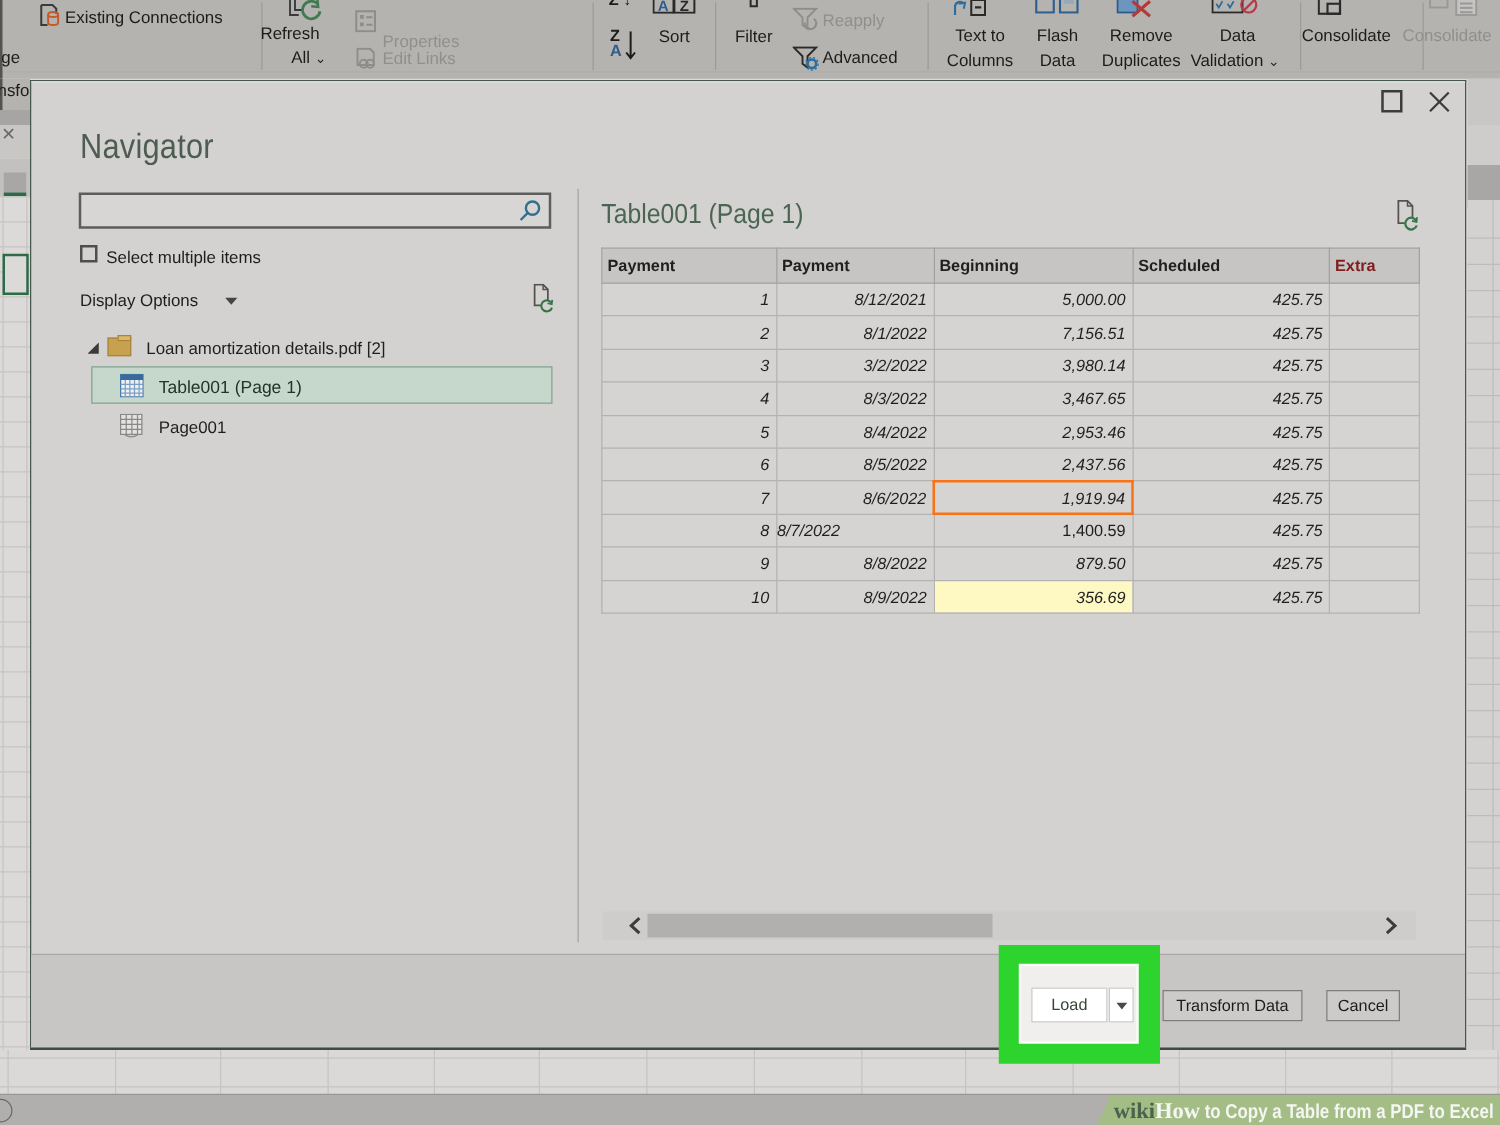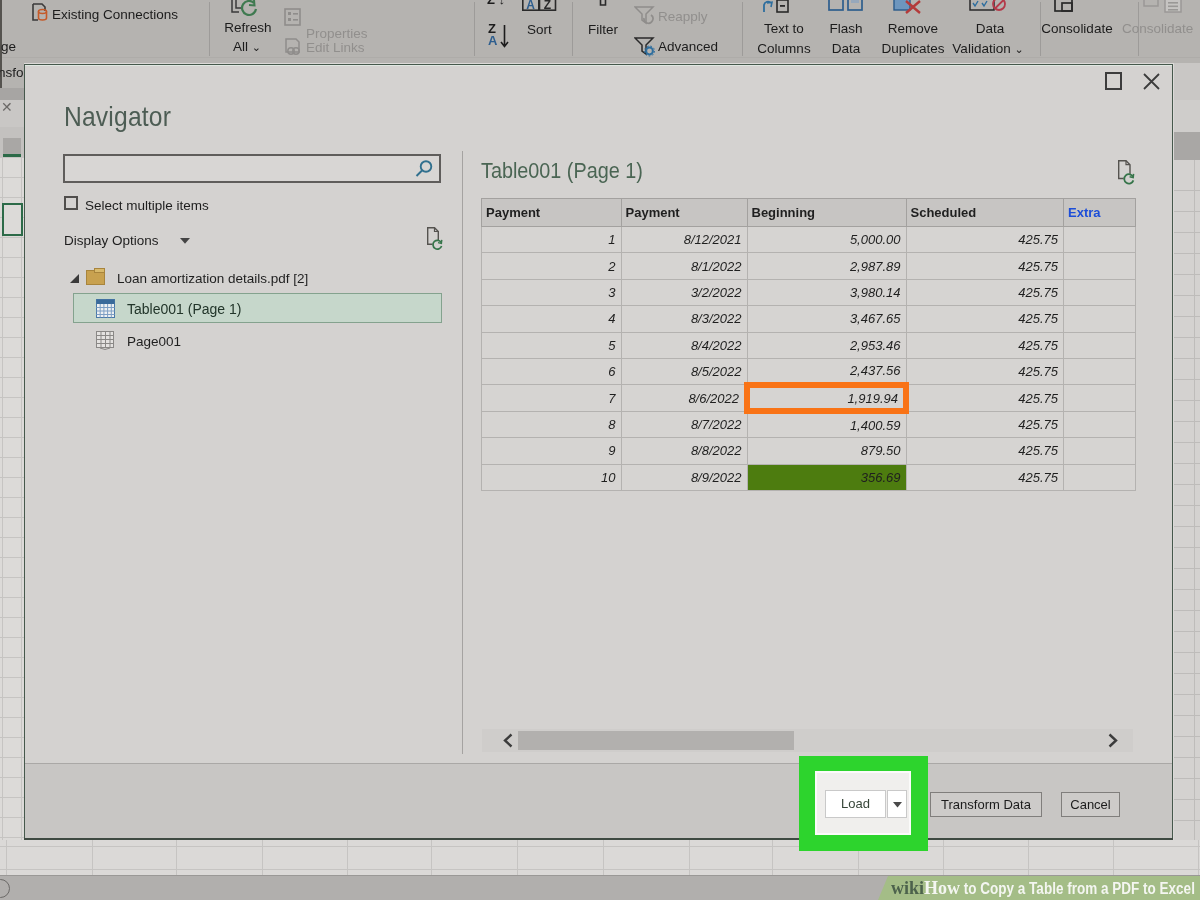--- a/index.html
+++ b/index.html
@@ -31,21 +31,21 @@
     <ellipse cx="12.5" cy="8.5" rx="4" ry="2" fill="none" stroke="#c55a28" stroke-width="1.6"></ellipse>
     <path d="M8.5 8.5 L8.5 15 A4 2 0 0 0 16.5 15 L16.5 8.5" fill="none" stroke="#c55a28" stroke-width="1.6"></path>
   </svg>
   <div class="rlabl" style="left:52px;top:14px;">Existing Connections</div>
 
   <svg class="abs" style="left:231px;top:0px;" width="28" height="19" viewBox="0 0 28 19">
     <path d="M1 0 L1 12 L8 12 M5 0 L5 8 L11 8" fill="none" stroke="#3a3a3a" stroke-width="1.5"></path>
     <path d="M23 3 A7 7 0 1 0 25 9" fill="none" stroke="#3f7a50" stroke-width="2.2"></path>
     <path d="M23 0 L23.5 5.5 L18 5" fill="none" stroke="#3f7a50" stroke-width="2"></path>
   </svg>
-  <div class="rlab" style="left:248px;top:27px;">Refresh</div>
+  <div class="rlab" style="left:232px;top:27px;">Refresh</div>
   <div class="rlab" style="left:247px;top:46px;">All <span style="font-size:11px;">⌄</span></div>
 
   <svg class="abs" style="left:284px;top:8px;" width="19" height="18" viewBox="0 0 19 18">
     <rect x="1" y="1" width="15" height="16" fill="none" stroke="#8f8d8b" stroke-width="1.6"></rect>
     <rect x="4" y="4" width="3" height="3" fill="#8f8d8b"></rect>
       <rect x="4" y="10" width="3" height="3" fill="#8f8d8b"></rect>
     <rect x="9" y="5" width="5" height="1.6" fill="#8f8d8b"></rect>
       <rect x="9" y="11" width="5" height="1.6" fill="#8f8d8b"></rect>
   </svg>
   <div class="rlabl dis" style="left:306px;top:33px;">Properties</div>
@@ -350,33 +350,33 @@
           <col style="width:159px;">
           <col style="width:157.5px;">
           <col style="width:72px;">
         </colgroup>
         <tbody>
           <tr style="height:28px;">
             <th style="background:#c7c5c3;border:1px solid #a3a19f;font-size:13px;text-align:left;padding:0 0 0 4px;color:#1f1f1f;font-family:'Liberation Sans',sans-serif;">Payment</th>
             <th style="background:#c7c5c3;border:1px solid #a3a19f;font-size:13px;text-align:left;padding:0 0 0 4px;color:#1f1f1f;font-family:'Liberation Sans',sans-serif;">Payment</th>
             <th style="background:#c7c5c3;border:1px solid #a3a19f;font-size:13px;text-align:left;padding:0 0 0 4px;color:#1f1f1f;font-family:'Liberation Sans',sans-serif;">Beginning</th>
             <th style="background:#c7c5c3;border:1px solid #a3a19f;font-size:13px;text-align:left;padding:0 0 0 4px;color:#1f1f1f;font-family:'Liberation Sans',sans-serif;">Scheduled</th>
-            <th style="background:#c7c5c3;border:1px solid #a3a19f;font-size:13px;text-align:left;padding:0 0 0 4px;color:#1d4ed8;font-family:'Liberation Sans',sans-serif;">Extra</th>
+            <th style="background:#c7c5c3;border:1px solid #a3a19f;font-size:13px;text-align:left;padding:0 0 0 4px;color:#7f1d1d;font-family:'Liberation Sans',sans-serif;">Extra</th>
           </tr>
           <tr style="height:26.4px;">
             <td style="background:#d6d4d2;border:1px solid #b4b2b0;font-size:13px;font-style:italic;text-align:right;padding:0 5px 0 0;color:#1f1f1f;">1</td>
             <td style="background:#d6d4d2;border:1px solid #b4b2b0;font-size:13px;font-style:italic;text-align:right;padding:0 5px 0 0;color:#1f1f1f;">8/12/2021</td>
             <td style="background:#d6d4d2;border:1px solid #b4b2b0;font-size:13px;font-style:italic;text-align:right;padding:0 5px 0 0;color:#1f1f1f;">5,000.00</td>
             <td style="background:#d6d4d2;border:1px solid #b4b2b0;font-size:13px;font-style:italic;text-align:right;padding:0 5px 0 0;color:#1f1f1f;">425.75</td>
             <td style="background:#d6d4d2;border:1px solid #b4b2b0;font-size:13px;font-style:italic;text-align:right;padding:0 5px 0 0;color:#1f1f1f;"></td>
           </tr>
           <tr style="height:26.4px;">
             <td style="background:#d6d4d2;border:1px solid #b4b2b0;font-size:13px;font-style:italic;text-align:right;padding:0 5px 0 0;color:#1f1f1f;">2</td>
             <td style="background:#d6d4d2;border:1px solid #b4b2b0;font-size:13px;font-style:italic;text-align:right;padding:0 5px 0 0;color:#1f1f1f;">8/1/2022</td>
-            <td style="background:#d6d4d2;border:1px solid #b4b2b0;font-size:13px;font-style:italic;text-align:right;padding:0 5px 0 0;color:#1f1f1f;">2,987.89</td>
+            <td style="background:#d6d4d2;border:1px solid #b4b2b0;font-size:13px;font-style:italic;text-align:right;padding:0 5px 0 0;color:#1f1f1f;">7,156.51</td>
             <td style="background:#d6d4d2;border:1px solid #b4b2b0;font-size:13px;font-style:italic;text-align:right;padding:0 5px 0 0;color:#1f1f1f;">425.75</td>
             <td style="background:#d6d4d2;border:1px solid #b4b2b0;font-size:13px;font-style:italic;text-align:right;padding:0 5px 0 0;color:#1f1f1f;"></td>
           </tr>
           <tr style="height:26.4px;">
             <td style="background:#d6d4d2;border:1px solid #b4b2b0;font-size:13px;font-style:italic;text-align:right;padding:0 5px 0 0;color:#1f1f1f;">3</td>
             <td style="background:#d6d4d2;border:1px solid #b4b2b0;font-size:13px;font-style:italic;text-align:right;padding:0 5px 0 0;color:#1f1f1f;">3/2/2022</td>
             <td style="background:#d6d4d2;border:1px solid #b4b2b0;font-size:13px;font-style:italic;text-align:right;padding:0 5px 0 0;color:#1f1f1f;">3,980.14</td>
             <td style="background:#d6d4d2;border:1px solid #b4b2b0;font-size:13px;font-style:italic;text-align:right;padding:0 5px 0 0;color:#1f1f1f;">425.75</td>
             <td style="background:#d6d4d2;border:1px solid #b4b2b0;font-size:13px;font-style:italic;text-align:right;padding:0 5px 0 0;color:#1f1f1f;"></td>
           </tr>
@@ -397,42 +397,42 @@
           <tr style="height:26.4px;">
             <td style="background:#d6d4d2;border:1px solid #b4b2b0;font-size:13px;font-style:italic;text-align:right;padding:0 5px 0 0;color:#1f1f1f;">6</td>
             <td style="background:#d6d4d2;border:1px solid #b4b2b0;font-size:13px;font-style:italic;text-align:right;padding:0 5px 0 0;color:#1f1f1f;">8/5/2022</td>
             <td style="background:#d6d4d2;border:1px solid #b4b2b0;font-size:13px;font-style:italic;text-align:right;padding:0 5px 0 0;color:#1f1f1f;">2,437.56</td>
             <td style="background:#d6d4d2;border:1px solid #b4b2b0;font-size:13px;font-style:italic;text-align:right;padding:0 5px 0 0;color:#1f1f1f;">425.75</td>
             <td style="background:#d6d4d2;border:1px solid #b4b2b0;font-size:13px;font-style:italic;text-align:right;padding:0 5px 0 0;color:#1f1f1f;"></td>
           </tr>
           <tr style="height:26.4px;">
             <td style="background:#d6d4d2;border:1px solid #b4b2b0;font-size:13px;font-style:italic;text-align:right;padding:0 5px 0 0;color:#1f1f1f;">7</td>
             <td style="background:#d6d4d2;border:1px solid #b4b2b0;font-size:13px;font-style:italic;text-align:right;padding:0 5px 0 0;color:#1f1f1f;">8/6/2022</td>
-            <td style="background:#d6d4d2;border:6px solid #f97316;font-size:13px;font-style:italic;text-align:right;padding:0 5px 0 0;color:#1f1f1f;">1,919.94</td>
+            <td style="background:#d6d4d2;border:2px solid #f97316;font-size:13px;font-style:italic;text-align:right;padding:0 5px 0 0;color:#1f1f1f;">1,919.94</td>
             <td style="background:#d6d4d2;border:1px solid #b4b2b0;font-size:13px;font-style:italic;text-align:right;padding:0 5px 0 0;color:#1f1f1f;">425.75</td>
             <td style="background:#d6d4d2;border:1px solid #b4b2b0;font-size:13px;font-style:italic;text-align:right;padding:0 5px 0 0;color:#1f1f1f;"></td>
           </tr>
           <tr style="height:26.4px;">
             <td style="background:#d6d4d2;border:1px solid #b4b2b0;font-size:13px;font-style:italic;text-align:right;padding:0 5px 0 0;color:#1f1f1f;">8</td>
-            <td style="background:#d6d4d2;border:1px solid #b4b2b0;font-size:13px;font-style:italic;text-align:right;padding:0 5px 0 0;color:#1f1f1f;">8/7/2022</td>
-            <td style="background:#d6d4d2;border:1px solid #b4b2b0;font-size:13px;font-style:italic;text-align:right;padding:0 5px 0 0;color:#1f1f1f;">1,400.59</td>
+            <td style="background:#d6d4d2;border:1px solid #b4b2b0;font-size:13px;font-style:italic;padding:0 5px 0 0;color:#1f1f1f;">8/7/2022</td>
+            <td style="background:#d6d4d2;border:1px solid #b4b2b0;font-size:13px;text-align:right;padding:0 5px 0 0;color:#1f1f1f;">1,400.59</td>
             <td style="background:#d6d4d2;border:1px solid #b4b2b0;font-size:13px;font-style:italic;text-align:right;padding:0 5px 0 0;color:#1f1f1f;">425.75</td>
             <td style="background:#d6d4d2;border:1px solid #b4b2b0;font-size:13px;font-style:italic;text-align:right;padding:0 5px 0 0;color:#1f1f1f;"></td>
           </tr>
           <tr style="height:26.4px;">
             <td style="background:#d6d4d2;border:1px solid #b4b2b0;font-size:13px;font-style:italic;text-align:right;padding:0 5px 0 0;color:#1f1f1f;">9</td>
             <td style="background:#d6d4d2;border:1px solid #b4b2b0;font-size:13px;font-style:italic;text-align:right;padding:0 5px 0 0;color:#1f1f1f;">8/8/2022</td>
             <td style="background:#d6d4d2;border:1px solid #b4b2b0;font-size:13px;font-style:italic;text-align:right;padding:0 5px 0 0;color:#1f1f1f;">879.50</td>
             <td style="background:#d6d4d2;border:1px solid #b4b2b0;font-size:13px;font-style:italic;text-align:right;padding:0 5px 0 0;color:#1f1f1f;">425.75</td>
             <td style="background:#d6d4d2;border:1px solid #b4b2b0;font-size:13px;font-style:italic;text-align:right;padding:0 5px 0 0;color:#1f1f1f;"></td>
           </tr>
           <tr style="height:26.4px;">
             <td style="background:#d6d4d2;border:1px solid #b4b2b0;font-size:13px;font-style:italic;text-align:right;padding:0 5px 0 0;color:#1f1f1f;">10</td>
             <td style="background:#d6d4d2;border:1px solid #b4b2b0;font-size:13px;font-style:italic;text-align:right;padding:0 5px 0 0;color:#1f1f1f;">8/9/2022</td>
-            <td style="background:#4d7c0f;border:1px solid #b4b2b0;font-size:13px;font-style:italic;text-align:right;padding:0 5px 0 0;color:#1f1f1f;">356.69</td>
+            <td style="background:#fef9c3;border:1px solid #b4b2b0;font-size:13px;font-style:italic;text-align:right;padding:0 5px 0 0;color:#1f1f1f;">356.69</td>
             <td style="background:#d6d4d2;border:1px solid #b4b2b0;font-size:13px;font-style:italic;text-align:right;padding:0 5px 0 0;color:#1f1f1f;">425.75</td>
             <td style="background:#d6d4d2;border:1px solid #b4b2b0;font-size:13px;font-style:italic;text-align:right;padding:0 5px 0 0;color:#1f1f1f;"></td>
           </tr>
         </tbody>
       </table>
     </div>
 
   <div class="abs" style="left:457px;top:664px;width:651px;height:23px;background:#cfcdcb;">
     <div class="abs" style="left:36px;top:2px;width:276px;height:19px;background:#b2b0ae;"></div>
     <svg class="abs" style="left:21px;top:4px;" width="10" height="15" viewBox="0 0 10 15">

